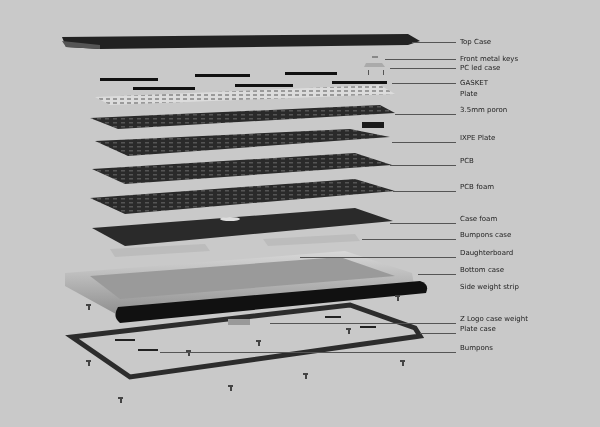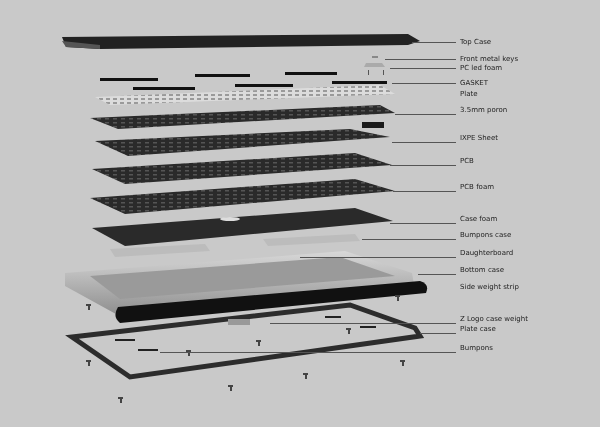--- a/index.html
+++ b/index.html
@@ -127,25 +127,25 @@
   <div class="leader" style="left:390px;top:222px;width:66px"></div>
   <div class="leader" style="left:362px;top:238px;width:94px"></div>
   <div class="leader" style="left:300px;top:256px;width:156px"></div>
   <div class="leader" style="left:418px;top:273px;width:38px"></div>
   <div class="leader" style="left:270px;top:322px;width:186px"></div>
   <div class="leader" style="left:420px;top:332px;width:36px"></div>
   <div class="leader" style="left:160px;top:351px;width:296px"></div>
 
   <div class="label" style="left:460px;top:37px">Top Case</div>
   <div class="label" style="left:460px;top:54px">Front metal keys</div>
-  <div class="label" style="left:460px;top:63px">PC led foam</div>
+  <div class="label" style="left:460px;top:63px">PC led case</div>
   <div class="label" style="left:460px;top:78px">GASKET</div>
   <div class="label" style="left:460px;top:89px">Plate</div>
   <div class="label" style="left:460px;top:105px">3.5mm poron</div>
-  <div class="label" style="left:460px;top:133px">IXPE Sheet</div>
+  <div class="label" style="left:460px;top:133px">IXPE Plate</div>
   <div class="label" style="left:460px;top:156px">PCB</div>
   <div class="label" style="left:460px;top:182px">PCB foam</div>
   <div class="label" style="left:460px;top:214px">Case foam</div>
   <div class="label" style="left:460px;top:230px">Bumpons case</div>
   <div class="label" style="left:460px;top:248px">Daughterboard</div>
   <div class="label" style="left:460px;top:265px">Bottom case</div>
   <div class="label" style="left:460px;top:282px">Side weight strip</div>
   <div class="label" style="left:460px;top:314px">Z Logo case weight</div>
   <div class="label" style="left:460px;top:324px">Plate case</div>
   <div class="label" style="left:460px;top:343px">Bumpons</div>

